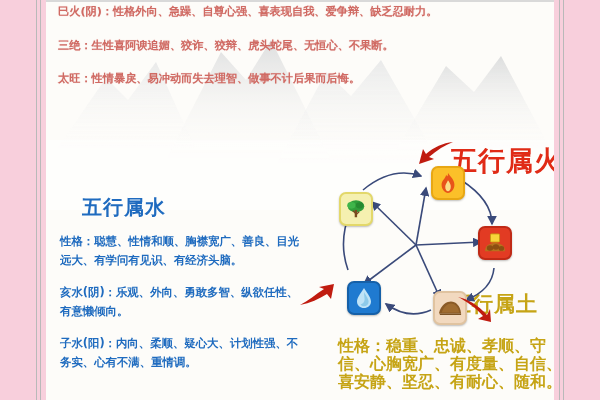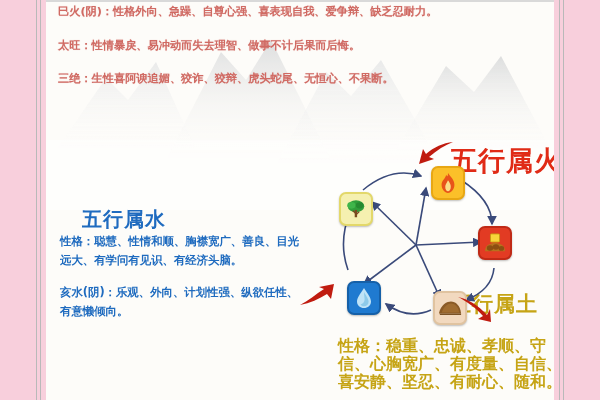--- a/index.html
+++ b/index.html
@@ -76,21 +76,21 @@
   }
   .title-earth {
     color: #c6a415;
     font-size: 21px;
     left: 404px; top: 290px;
     text-shadow: 0 1px 0 rgba(255,255,255,.7);
   }
   .title-water {
     color: #1f6bbf;
     font-size: 20px;
-    left: 36px; top: 206px;
+    left: 36px; top: 194px;
     text-shadow: 0 1px 0 rgba(255,255,255,.7);
   }
 
   .water-body {
     position: absolute;
     left: 14px; top: 232px; width: 243px;
     color: #1f6bbf;
     font-size: 11.4px;
     font-weight: bold;
     line-height: 19px;
@@ -161,31 +161,32 @@
       </defs>
       <path d="M10,150 L60,78 L82,100 L110,62 L150,150 Z" fill="url(#mg2)"></path>
       <path d="M120,160 L175,52 L200,80 L225,40 L285,160 Z" fill="url(#mg)"></path>
       <path d="M230,165 L280,72 L305,96 L335,60 L395,165 Z" fill="url(#mg2)"></path>
       <path d="M350,150 L400,66 L428,92 L455,56 L505,150 Z" fill="url(#mg)"></path>
       <rect x="0" y="140" width="508" height="70" fill="#ffffff" opacity=".55"></rect>
     </svg>
 
     <div class="fire-lines">
       <div class="line">巳火(阴)：性格外向、急躁、自尊心强、喜表现自我、爱争辩、缺乏忍耐力。</div>
+      <div class="line">三绝：生性喜阿谀追媚、狡诈、狡辩、虎头蛇尾、无恒心、不果断。</div>
       <div class="line">太旺：性情暴戾、易冲动而失去理智、做事不计后果而后悔。</div>
-      <div class="line">三绝：生性喜阿谀追媚、狡诈、狡辩、虎头蛇尾、无恒心、不果断。</div>
     </div>
 
     <div class="title title-fire">五行属火</div>
     <div class="title title-earth">五行属土</div>
     <div class="title title-water">五行属水</div>
 
     <div class="water-body">
       <p>性格：聪慧、性情和顺、胸襟宽广、善良、目光远大、有学问有见识、有经济头脑。</p>
-      <p>亥水(阴)：乐观、外向、计划性强、纵欲任性、有意懒倾向。</p>
+      <p>亥水(阴)：乐观、外向、勇敢多智、纵欲任性、有意懒倾向。</p>
+      <p>子水(阳)：内向、柔顺、疑心大、计划性强、不务实、心有不满、重情调。</p>
     </div>
 
     <div class="earth-body">
       <span>性格：稳重、忠诚、孝顺、守信、心胸宽广、有度量、自信、喜安静、坚忍、有耐心、随和。</span>
     </div>
 
     <svg class="diagram-svg" viewBox="0 0 210 200">
       <defs>
         <marker id="ah" markerWidth="6" markerHeight="6" refX="5" refY="3" orient="auto">
           <path d="M0,0 L6,3 L0,6 Z" fill="#3a4a7a"></path>

